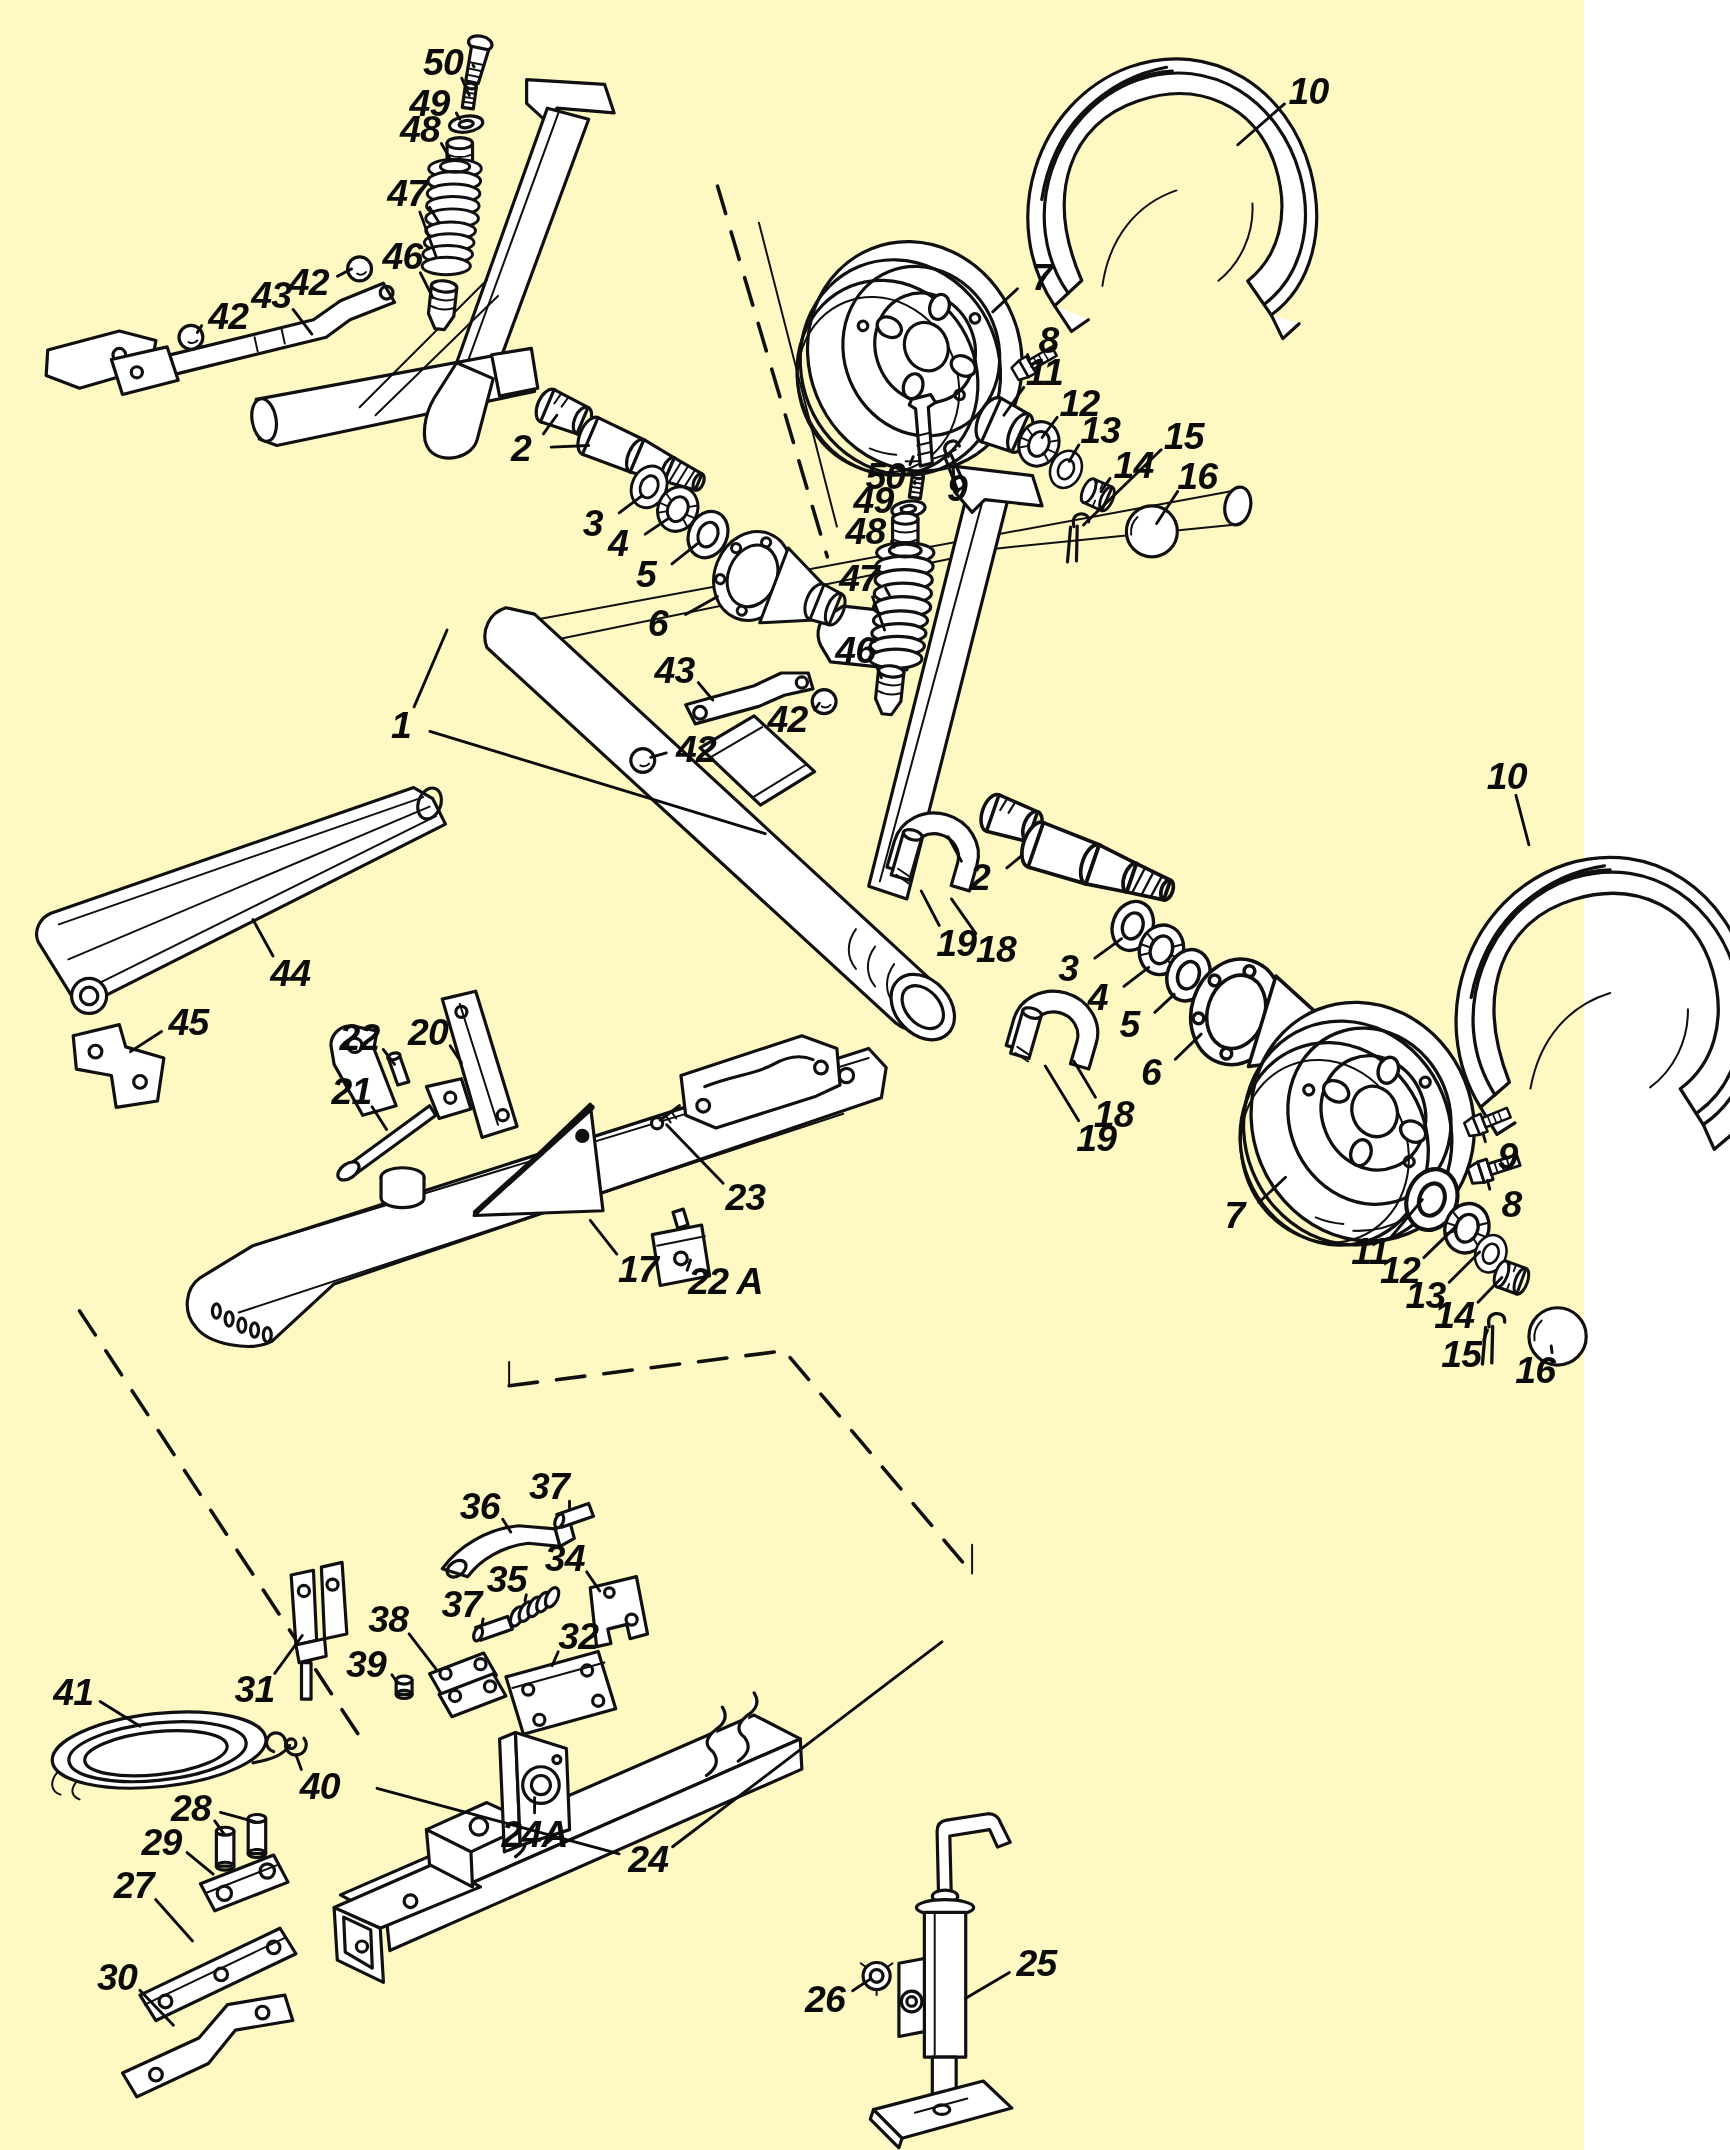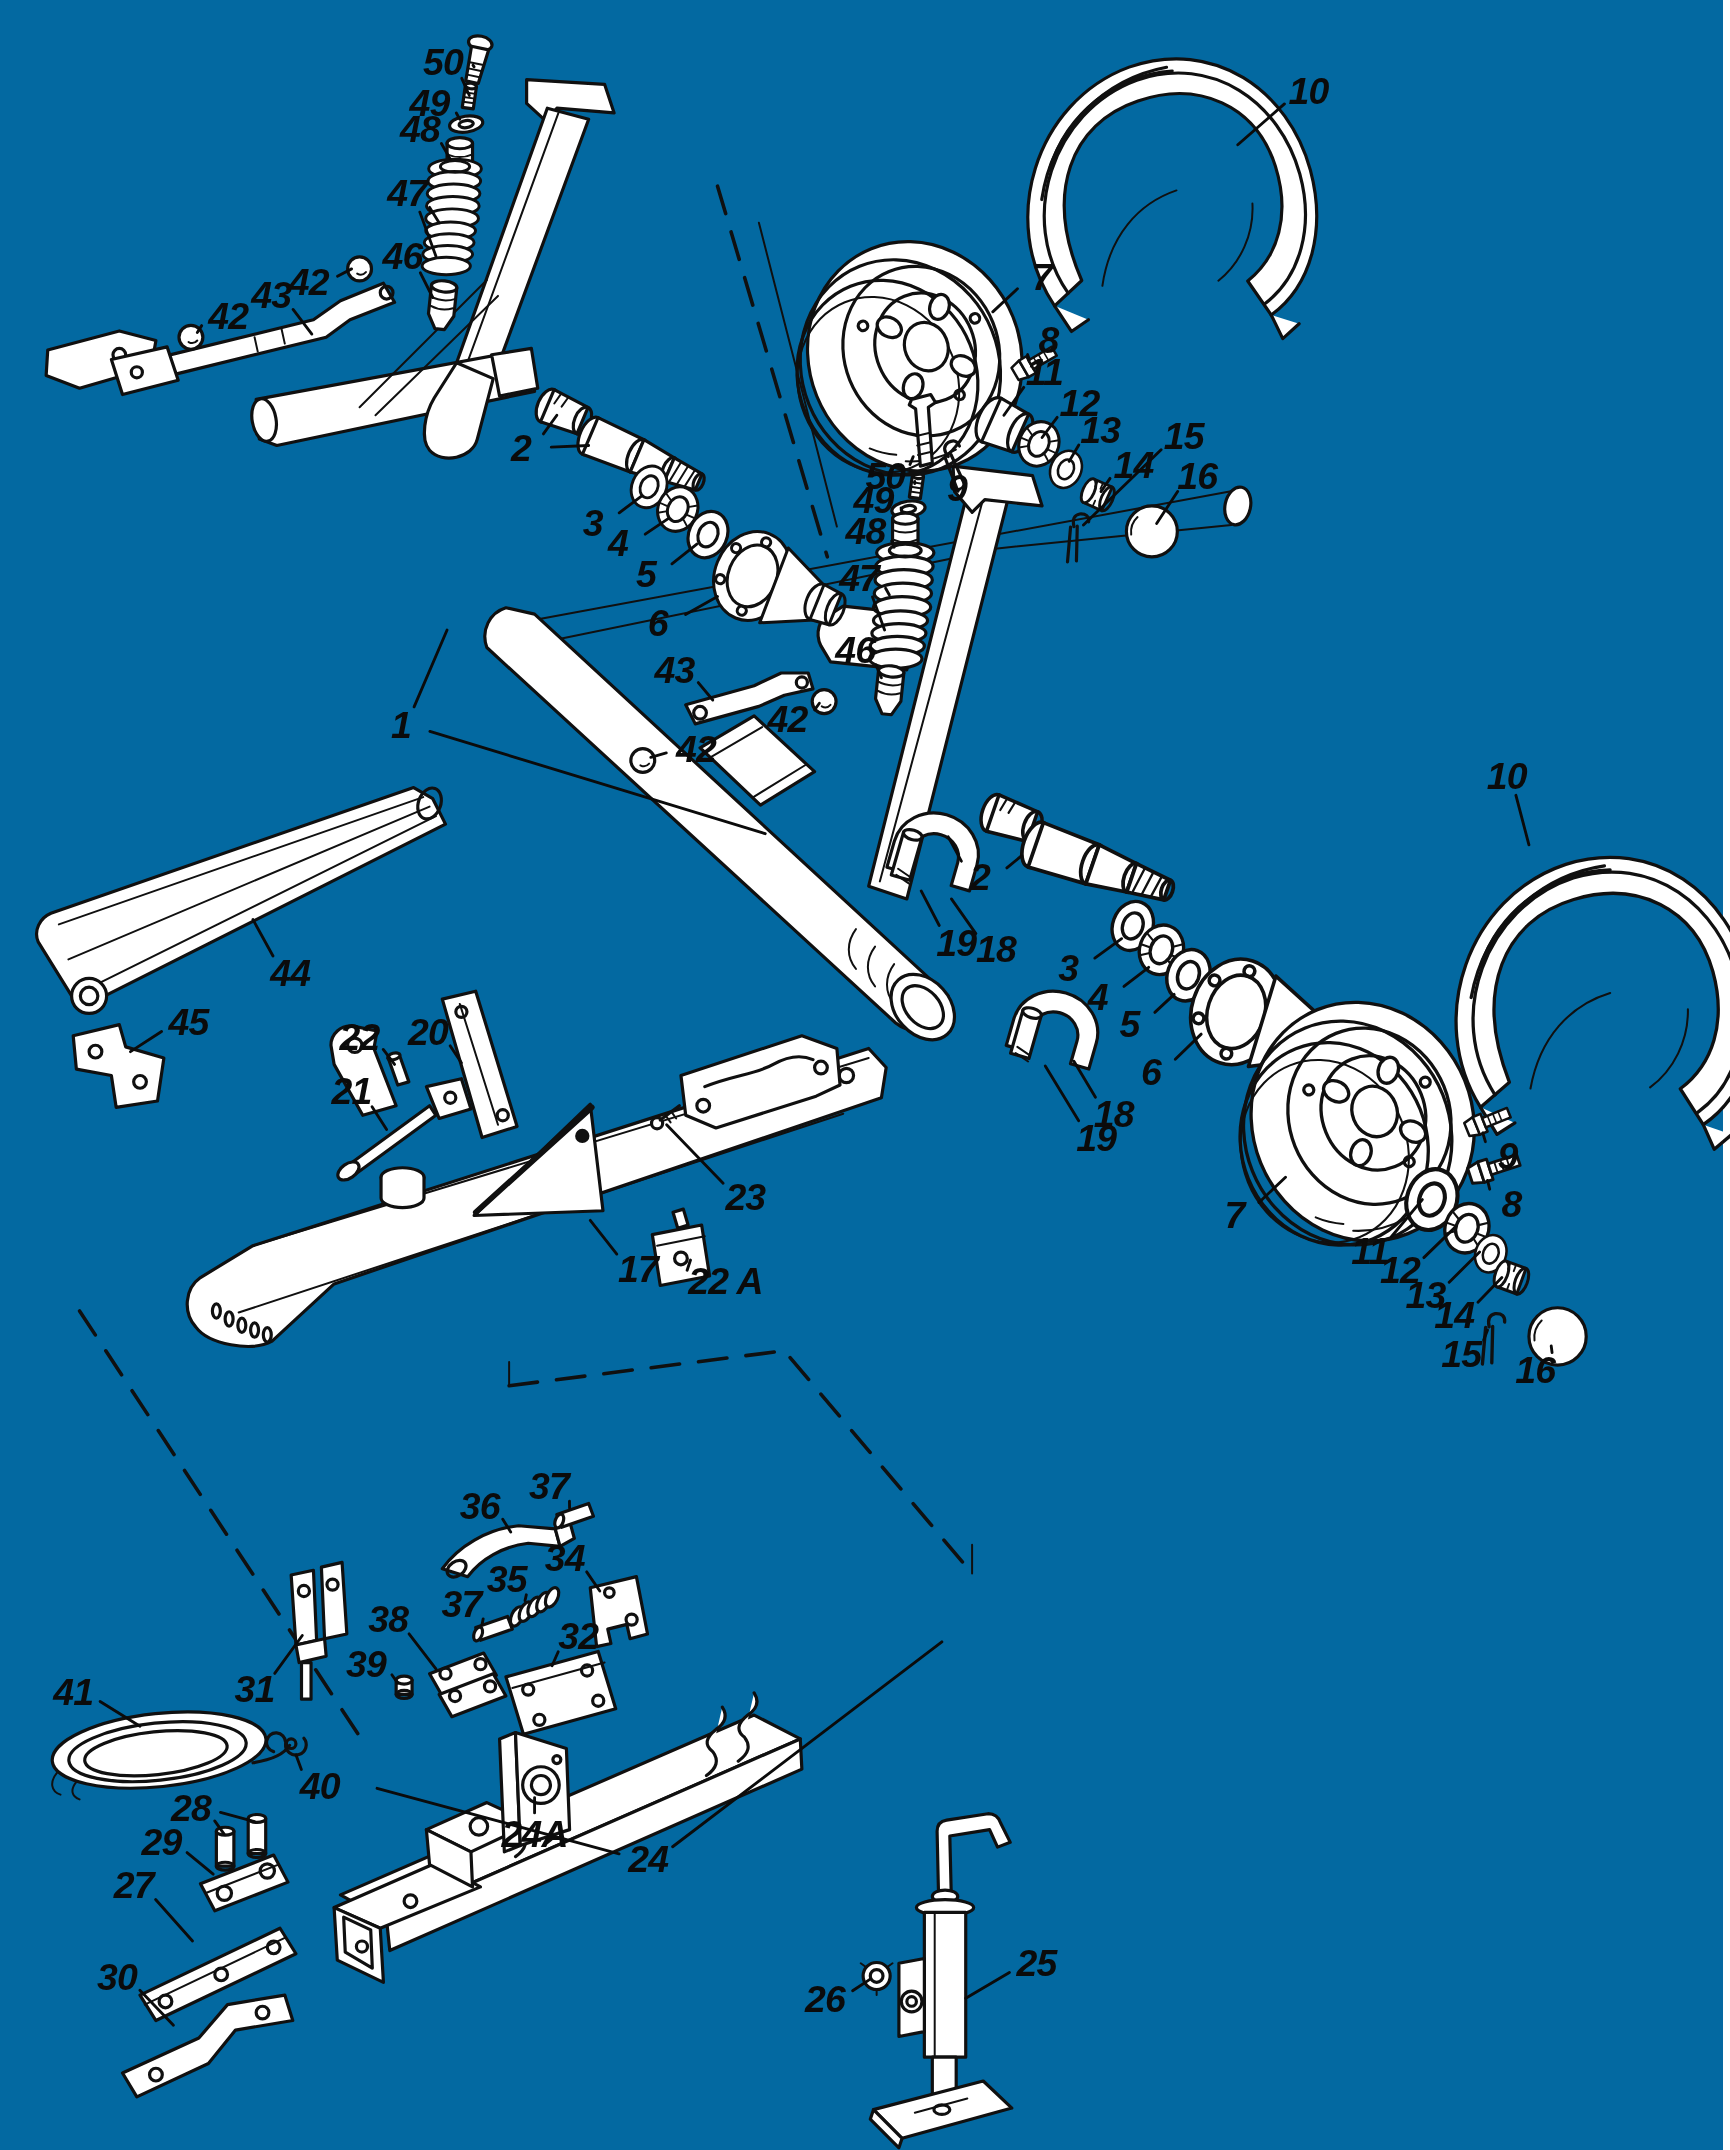--- a/index.html
+++ b/index.html
@@ -1,16 +1,16 @@
 <!DOCTYPE html>
 <html style="font-size:12.7px"><head>
 <meta charset="utf-8">
 <style>
   html,body{margin:0;padding:0;background:#ffffff;}
-  .page{width:1723px;height:2151px;position:relative;background:#0369a1;}
+  .page{width:1584px;height:2151px;position:relative;background:#fef9c3;}
   svg{display:block;}
   .ln{fill:none;stroke:#101010;stroke-width:4;stroke-linecap:round;stroke-linejoin:round;}
   .fw{fill:#ffffff;stroke:#101010;stroke-width:4;stroke-linecap:round;stroke-linejoin:round;}
   .thin{fill:none;stroke:#101010;stroke-width:2.5;stroke-linecap:round;}
   .thick{fill:none;stroke:#101010;stroke-width:7;stroke-linecap:round;}
   .dash{fill:none;stroke:#101010;stroke-width:4.5;stroke-dasharray:36 24;stroke-linecap:round;}
   .dot{fill:#101010;stroke:none;}
   .callout{font-family:"Liberation Sans",sans-serif;font-weight:700;font-style:italic;
            font-size:47px;fill:#0b0b0b;letter-spacing:-1px;}
   .leader{stroke:#0b0b0b;stroke-width:3.6;fill:none;stroke-linecap:round;}

